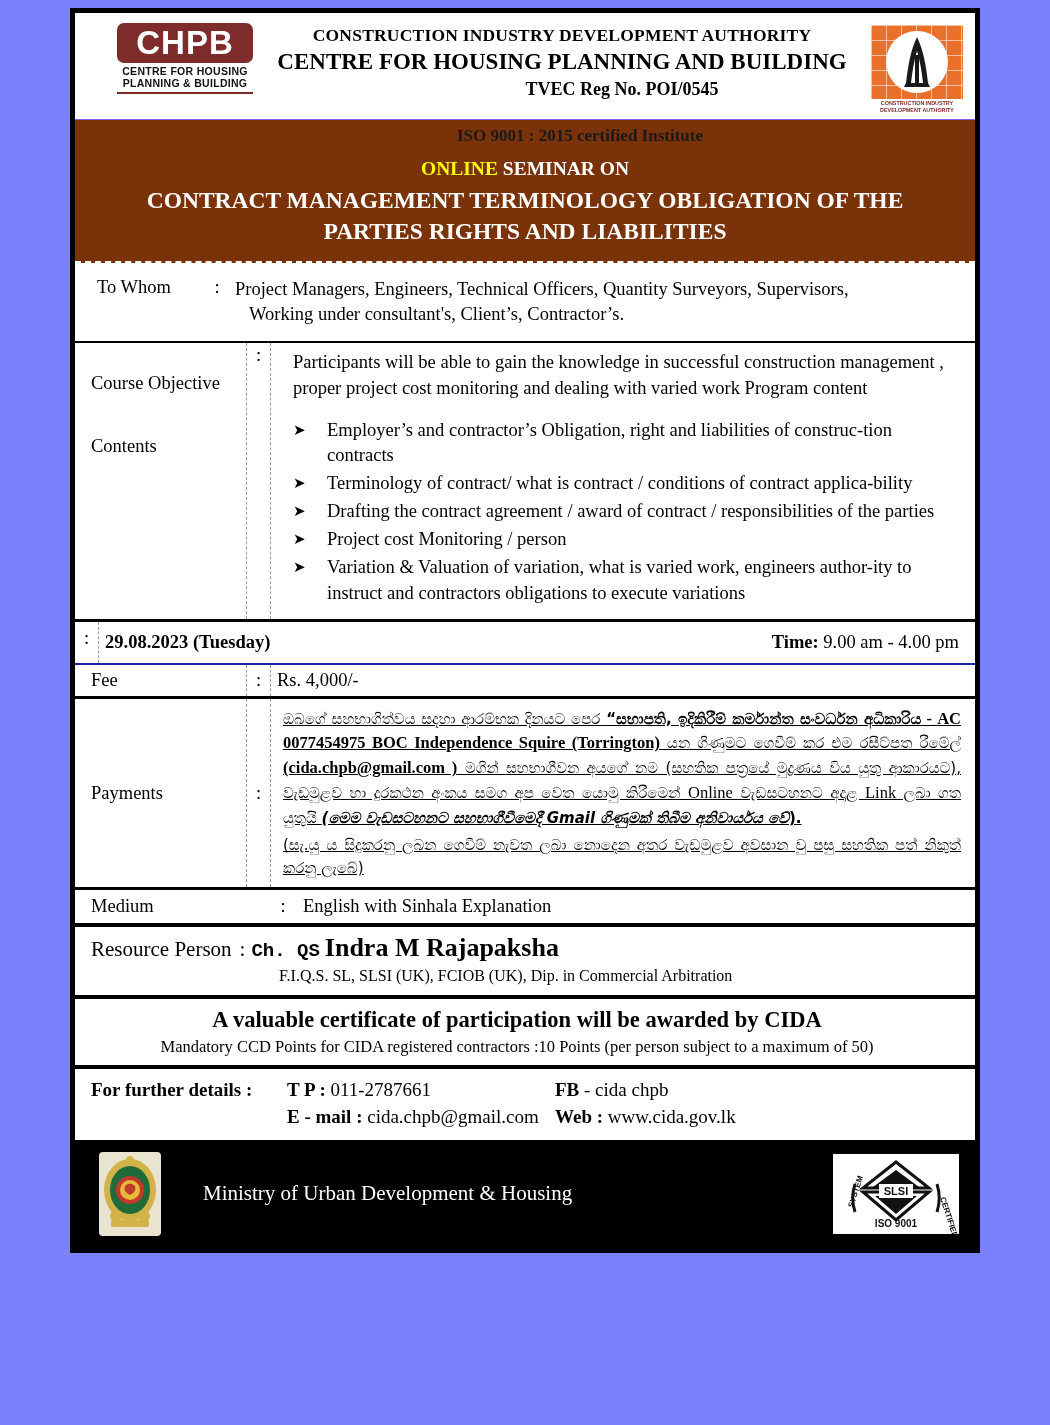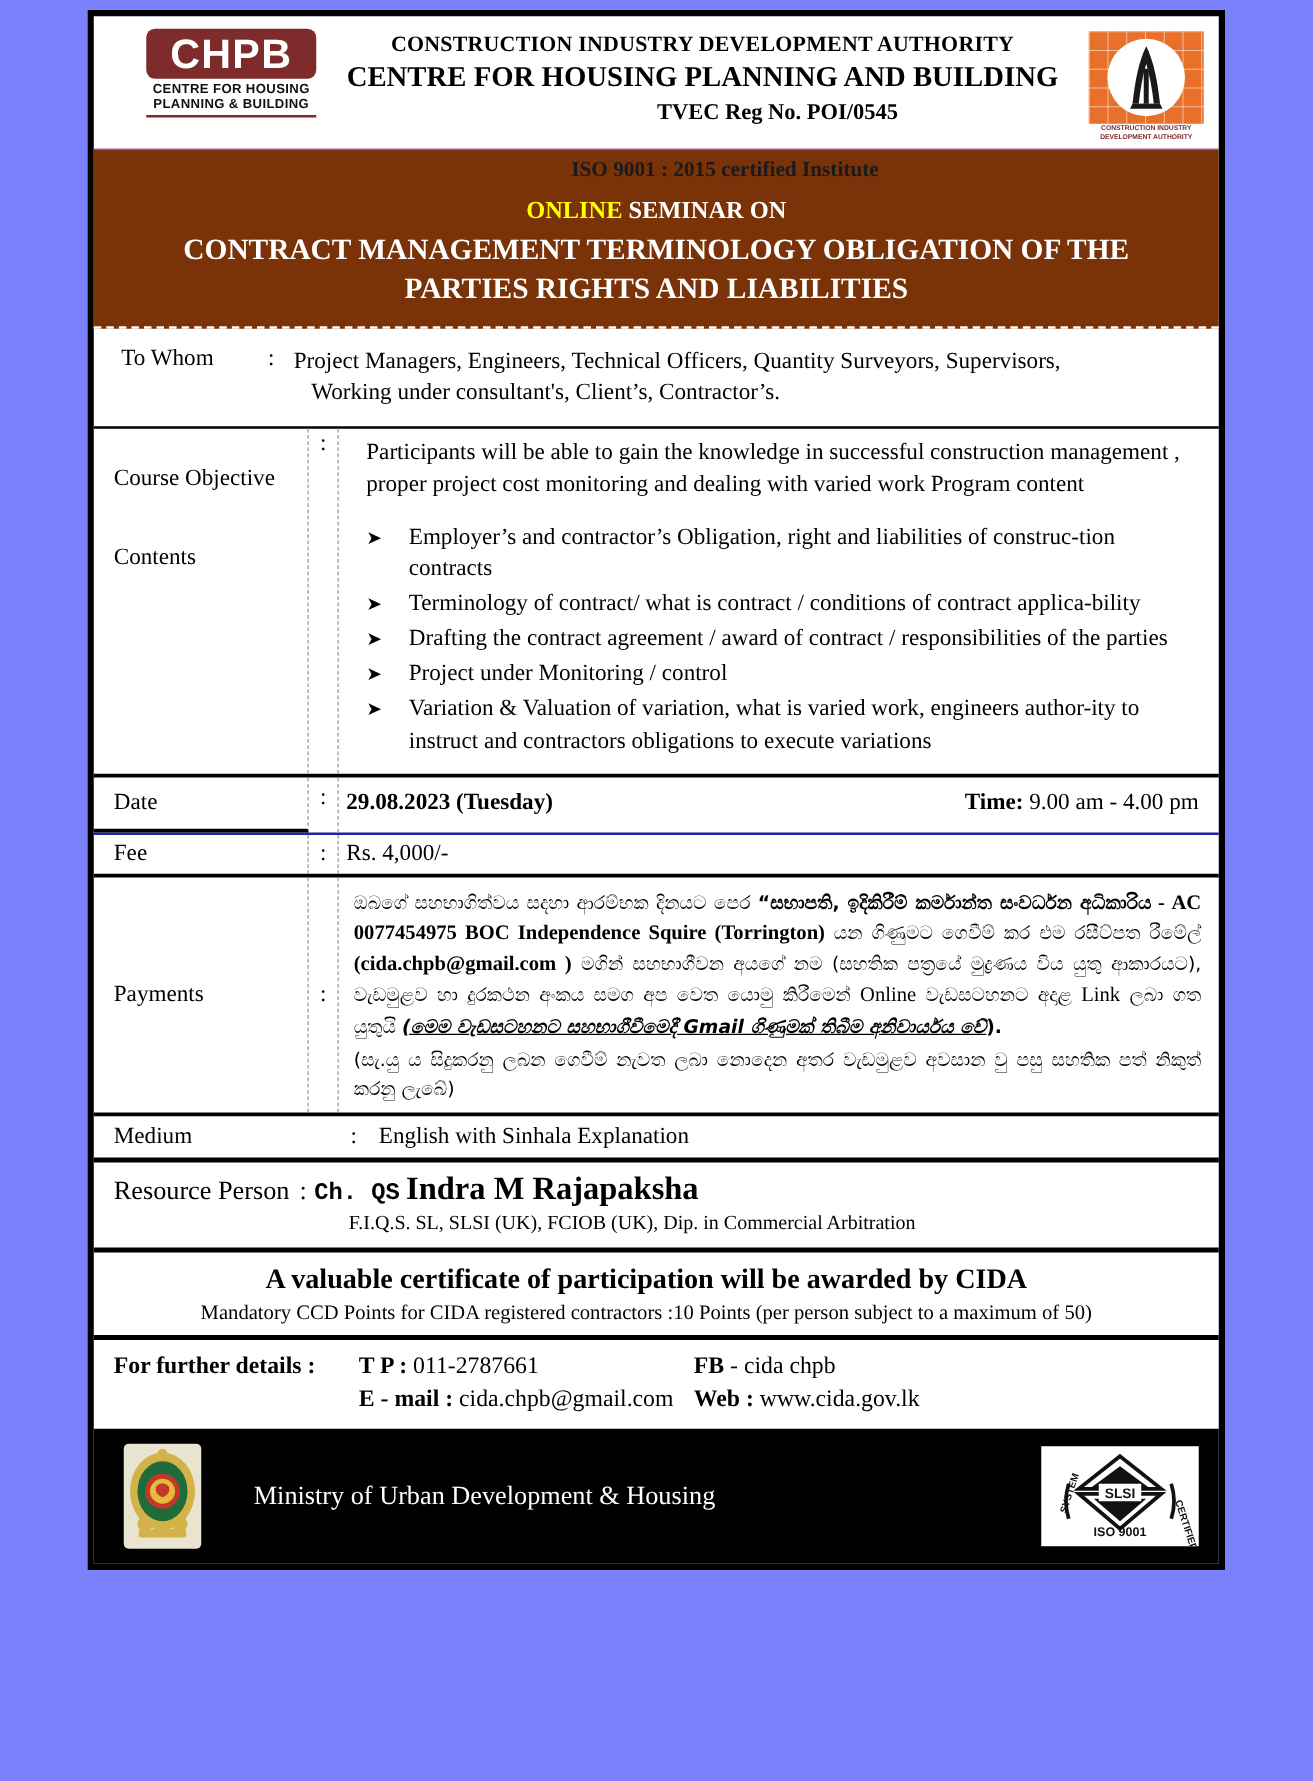--- a/index.html
+++ b/index.html
@@ -318,20 +318,21 @@
     justify-content: center;
     box-sizing: border-box;
   }
   .pay-right {
     flex: 1 1 auto;
     padding: 8px 14px 8px 12px;
     font-size: 16.5px;
     line-height: 1.5;
     text-align: justify;
     box-sizing: border-box;
+    text-decoration: underline;
   }
   .si { font-family: "DejaVu Sans", sans-serif; font-size: 15px; }
   .si-b { font-family: "DejaVu Sans", sans-serif; font-size: 15px; font-weight: bold; }
   .si-bi-u {
     font-family: "DejaVu Sans", sans-serif;
     font-size: 15px;
     font-weight: bold;
     font-style: italic;
     text-decoration: underline;
   }
@@ -505,32 +506,31 @@
         <div class="bullet">
           <span class="arw">➤</span>
           <span class="btxt">Terminology of contract/ what is contract / conditions of contract applica-bility</span>
         </div>
         <div class="bullet">
           <span class="arw">➤</span>
           <span class="btxt">Drafting the contract agreement / award of contract / responsibilities of the parties</span>
         </div>
         <div class="bullet">
           <span class="arw">➤</span>
-          <span class="btxt">Project under Monitoring / control</span>
+          <span class="btxt">Project cost Monitoring / person</span>
         </div>
         <div class="bullet">
           <span class="arw">➤</span>
           <span class="btxt"> Variation &amp; Valuation of variation, what is varied work, engineers author-ity to instruct and contractors obligations to execute variations</span>
         </div>
       </div>
     </div>
   </div>
 
   <div class="date-row">
-    <div class="date-left">Date</div>
     <div class="date-colon">:</div>
     <div class="date-val">
       <span class="dtxt">29.08.2023 (Tuesday)</span>
       <span class="ttxt"><span class="tlabel">Time</span><span class="tlabel">:</span><span> 9.00 am  -   4.00 pm</span></span>
     </div>
   </div>
 
   <div class="fee-row">
     <div class="fee-left">Fee</div>
     <div class="fee-colon">:</div>

